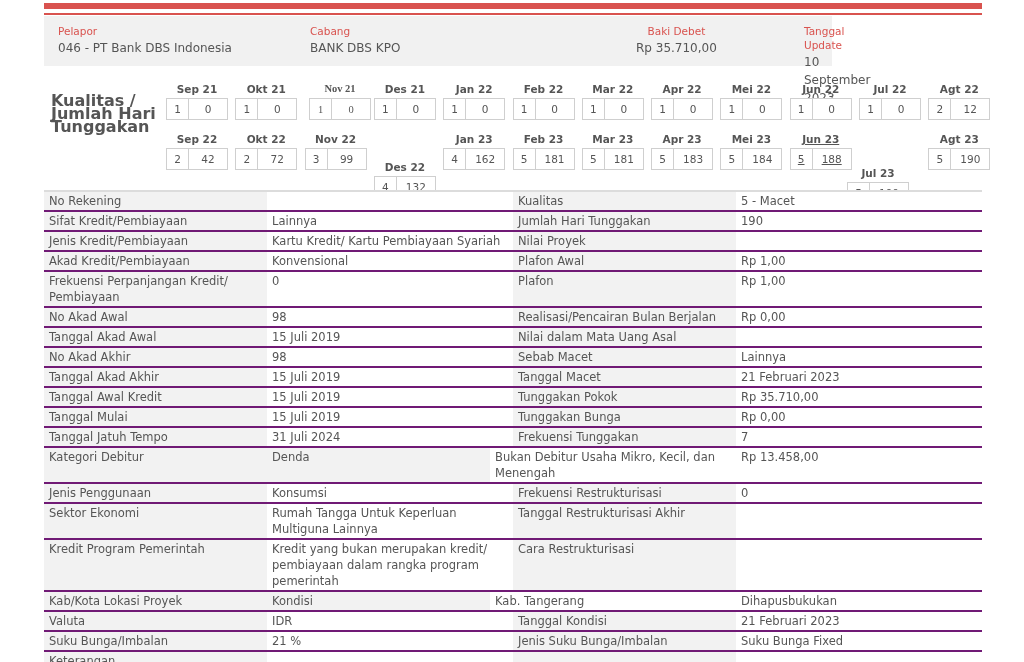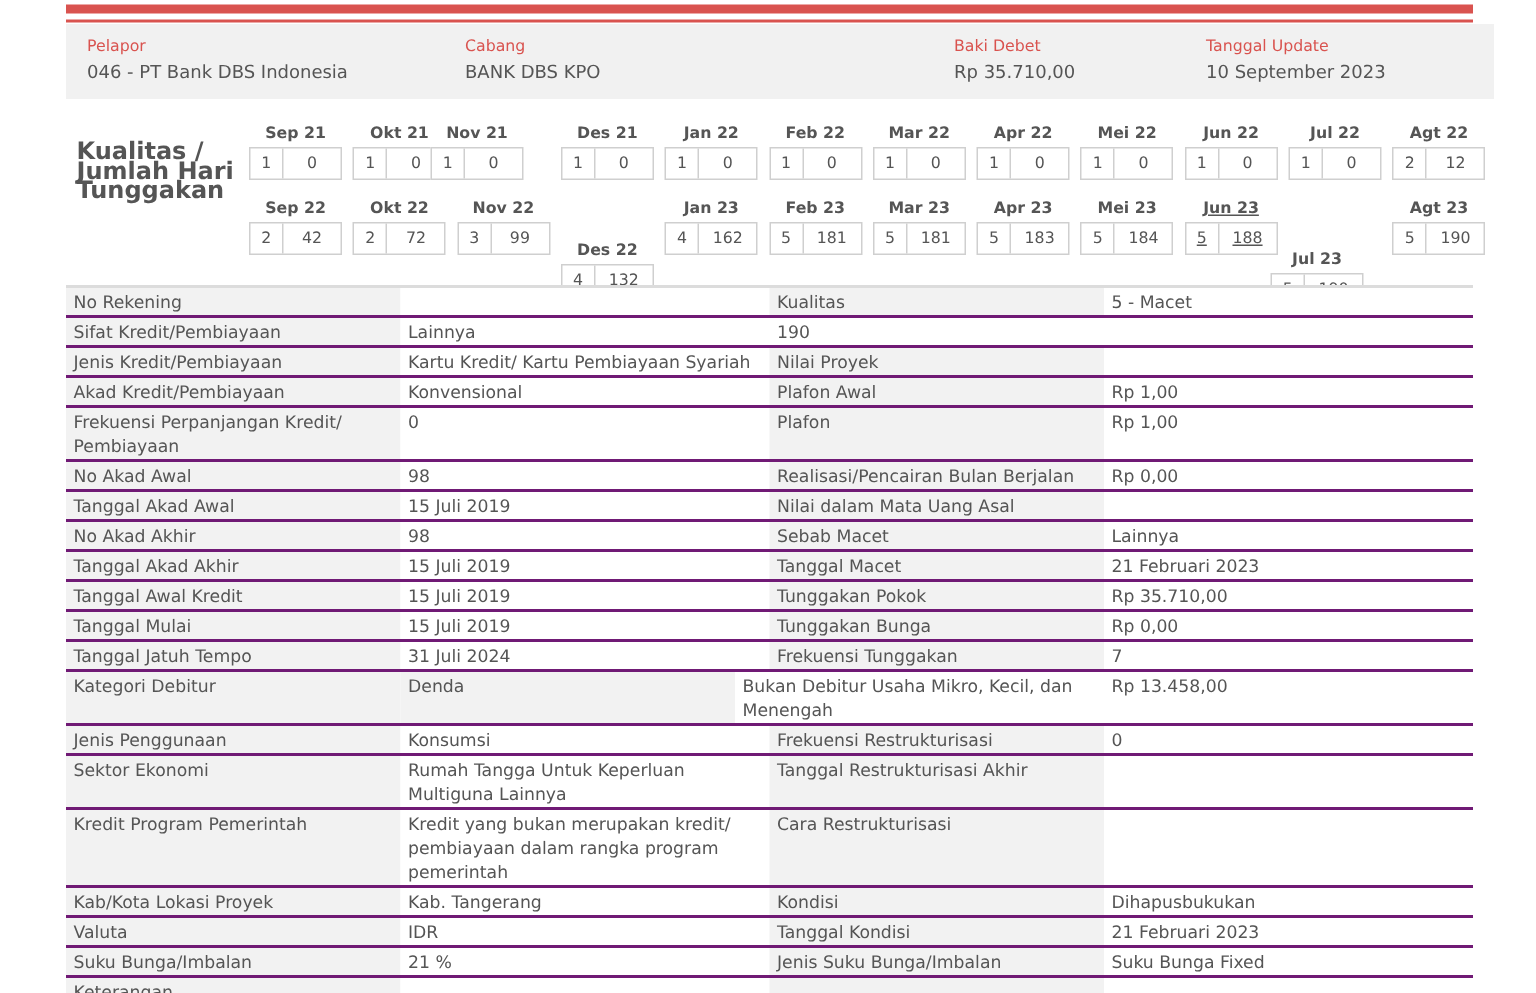--- a/index.html
+++ b/index.html
@@ -4,21 +4,21 @@
 <style>
   * { box-sizing: border-box; margin: 0; padding: 0; }
   html, body { width: 1024px; height: 662px; background: #ffffff; overflow: hidden; }
   body { font-family: "DejaVu Sans", "Liberation Sans", sans-serif; color: #555; font-size: 11.5px; position: relative; }
 
   .page { position: absolute; left: 44px; top: 0; width: 938px; }
 
   .bar-thick { position: absolute; left: 0; top: 3px; width: 938px; height: 6px; background: #d9534f; }
   .bar-thin { position: absolute; left: 0; top: 13px; width: 938px; height: 2px; background: #d9534f; }
 
-  .header-box { position: absolute; left: 0; top: 16px; width: 952px; height: 50px; background: #f1f1f1; }
+  .header-box { position: absolute; left: 0; top: 16px; width: 788px; height: 50px; background: #f1f1f1; }
   .hdr-item { position: absolute; top: 8px; }
   .hdr-label { color: #d9534f; font-size: 10.5px; line-height: 14px; }
   .hdr-value { color: #555; font-size: 12px; line-height: 18px; margin-top: 1px; }
 
   .kol { position: absolute; left: 0; top: 78px; width: 938px; height: 100px; }
   .kol-title { position: absolute; left: 7px; top: 16px; width: 120px; font-size: 16px; line-height: 13px; color: #555; font-weight: bold; }
   .month { position: absolute; width: 62px; }
   .month-label { text-align: center; font-weight: bold; font-size: 10.5px; line-height: 14px; color: #555; height: 16px; }
   .month-box { display: flex; height: 22px; border: 1px solid #cfcfcf; background: #fff; }
   .month-box span { display: flex; align-items: center; justify-content: center; font-size: 10.5px; color: #555; }
@@ -42,21 +42,21 @@
 
   <div class="header-box">
     <div class="hdr-item" style="left:14px;">
       <div class="hdr-label">Pelapor</div>
       <div class="hdr-value">046 - PT Bank DBS Indonesia</div>
     </div>
     <div class="hdr-item" style="left:266px;">
       <div class="hdr-label">Cabang</div>
       <div class="hdr-value">BANK DBS KPO</div>
     </div>
-    <div class="hdr-item" style="left:592px;">
+    <div class="hdr-item" style="left:592px;text-align:center;">
       <div class="hdr-label">Baki Debet</div>
       <div class="hdr-value">Rp 35.710,00</div>
     </div>
     <div class="hdr-item" style="left:760px;">
       <div class="hdr-label">Tanggal Update</div>
       <div class="hdr-value">10 September 2023</div>
     </div>
   </div>
 
   <div class="kol">
@@ -69,21 +69,21 @@
             <span class="mb-d">0</span>
           </div>
         </div>
         <div class="month" style="left: 191.3px; top: 4px;">
           <div class="month-label">Okt 21</div>
           <div class="month-box">
             <span class="mb-q">1</span>
             <span class="mb-d">0</span>
           </div>
         </div>
-        <div class="month" style="left: 243px; top: 4px;">
+        <div class="month" style="left: 265px; top: 4px; font-family: Liberation Serif, serif;">
           <div class="month-label">Nov 21</div>
           <div class="month-box">
             <span class="mb-q">1</span>
             <span class="mb-d">0</span>
           </div>
         </div>
         <div class="month" style="left: 329.9px; top: 4px;">
           <div class="month-label">Des 21</div>
           <div class="month-box">
             <span class="mb-q">1</span>
@@ -236,20 +236,21 @@
   <div class="tbl" id="detail-table">
       <div class="row">
         <div class="cell c-l1">No Rekening</div>
         <div class="cell c-v1"></div>
         <div class="cell c-l2">Kualitas</div>
         <div class="cell c-v2">5 - Macet</div>
       </div>
       <div class="row">
         <div class="cell c-l1">Sifat Kredit/Pembiayaan</div>
         <div class="cell c-v1">Lainnya</div>
+        <div class="cell c-l2">Jumlah Hari Tunggakan</div>
         <div class="cell c-v2">190</div>
       </div>
       <div class="row">
         <div class="cell c-l1">Jenis Kredit/Pembiayaan</div>
         <div class="cell c-v1">Kartu Kredit/ Kartu Pembiayaan Syariah</div>
         <div class="cell c-l2">Nilai Proyek</div>
         <div class="cell c-v2"></div>
       </div>
       <div class="row">
         <div class="cell c-l1">Akad Kredit/Pembiayaan</div>
@@ -324,22 +325,22 @@
         <div class="cell c-v2"></div>
       </div>
       <div class="row">
         <div class="cell c-l1">Kredit Program Pemerintah</div>
         <div class="cell c-v1">Kredit yang bukan merupakan kredit/ pembiayaan dalam rangka program pemerintah</div>
         <div class="cell c-l2">Cara Restrukturisasi</div>
         <div class="cell c-v2"></div>
       </div>
       <div class="row">
         <div class="cell c-l1">Kab/Kota Lokasi Proyek</div>
+        <div class="cell c-l2">Kondisi</div>
         <div class="cell c-v1">Kab. Tangerang</div>
-        <div class="cell c-l2">Kondisi</div>
         <div class="cell c-v2">Dihapusbukukan</div>
       </div>
       <div class="row">
         <div class="cell c-l1">Valuta</div>
         <div class="cell c-v1">IDR</div>
         <div class="cell c-l2">Tanggal Kondisi</div>
         <div class="cell c-v2">21 Februari 2023</div>
       </div>
       <div class="row">
         <div class="cell c-l1">Suku Bunga/Imbalan</div>

